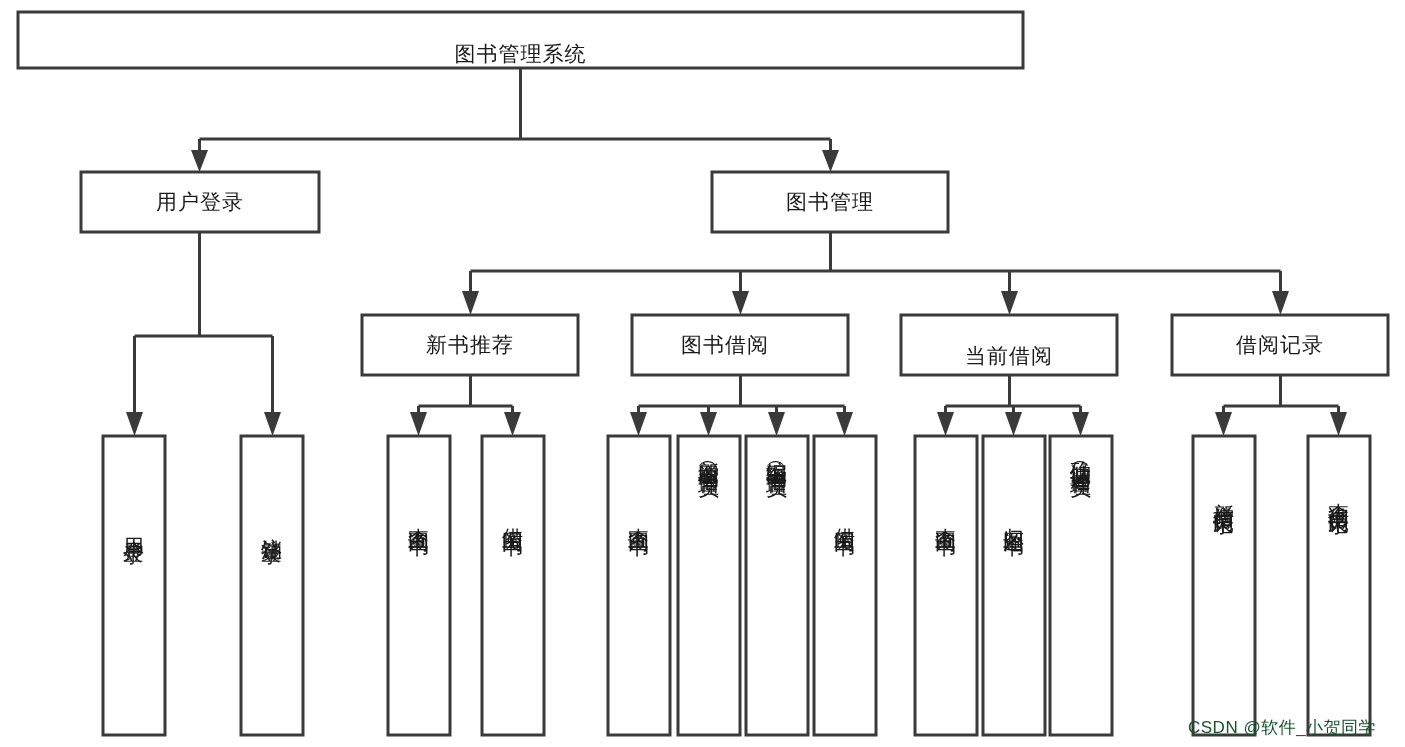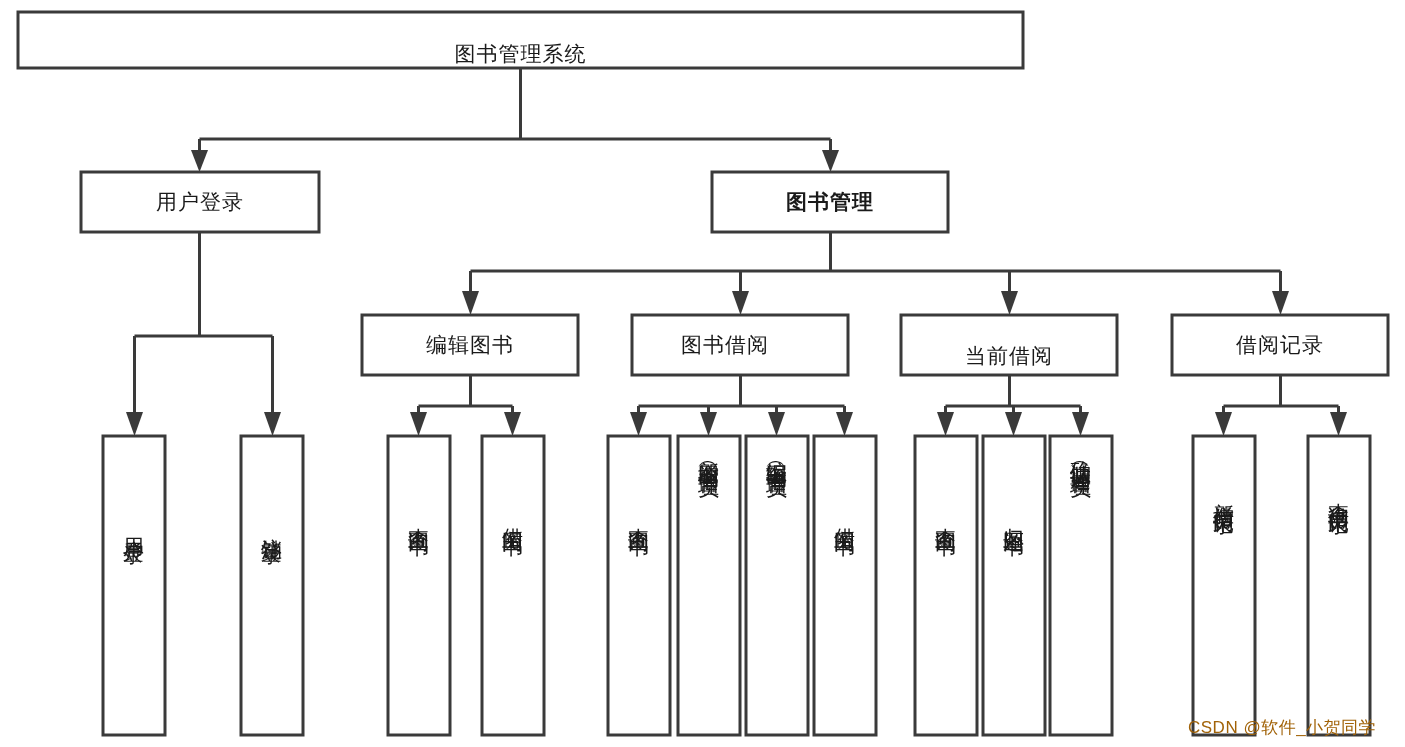--- a/index.html
+++ b/index.html
@@ -73,21 +73,21 @@
     color: #1a1a1a;
     letter-spacing: 1px;
     white-space: nowrap;
   }
   #watermark {
     position: absolute;
     left: 1188px;
     top: 716px;
     font-family: "Liberation Sans", "DejaVu Sans", sans-serif;
     font-size: 17px;
-    color: #a16207;
+    color: #14532d;
     white-space: nowrap;
     letter-spacing: 0.5px;
   }
 </style>
 </head>
 <body>
 
 <div id="diagram-root">
 
   <svg class="flow" viewBox="0 0 1405 747">
@@ -181,26 +181,26 @@
       <rect class="node-rect" x="1308" y="436" width="62" height="299"></rect>
     </g>
   </svg>
 
   <div class="hlabel-box" style="left:18px;  top:12px;  width:1005px; height:56px;margin-top:14px;">
     <span class="hlabel-text">图书管理系统</span>
   </div>
   <div class="hlabel-box" style="left:81px;  top:172px; width:238px; height:60px;">
     <span class="hlabel-text">用户登录</span>
   </div>
-  <div class="hlabel-box" style="left:712px; top:172px; width:236px; height:60px;font-weight:bold;">
+  <div class="hlabel-box" style="left:712px; top:172px; width:236px; height:60px;">
     <span class="hlabel-text">图书管理</span>
   </div>
 
   <div class="hlabel-box" style="left:362px;  top:315px; width:216px; height:60px;">
-    <span class="hlabel-text">编辑图书</span>
+    <span class="hlabel-text">新书推荐</span>
   </div>
   <div class="hlabel-box" style="left:632px;  top:315px; width:186px; height:60px;">
     <span class="hlabel-text">图书借阅</span>
   </div>
   <div class="hlabel-box" style="left:901px;  top:315px; width:216px; height:60px;margin-top:11px;">
     <span class="hlabel-text">当前借阅</span>
   </div>
   <div class="hlabel-box" style="left:1172px; top:315px; width:216px; height:60px;">
     <span class="hlabel-text">借阅记录</span>
   </div>

